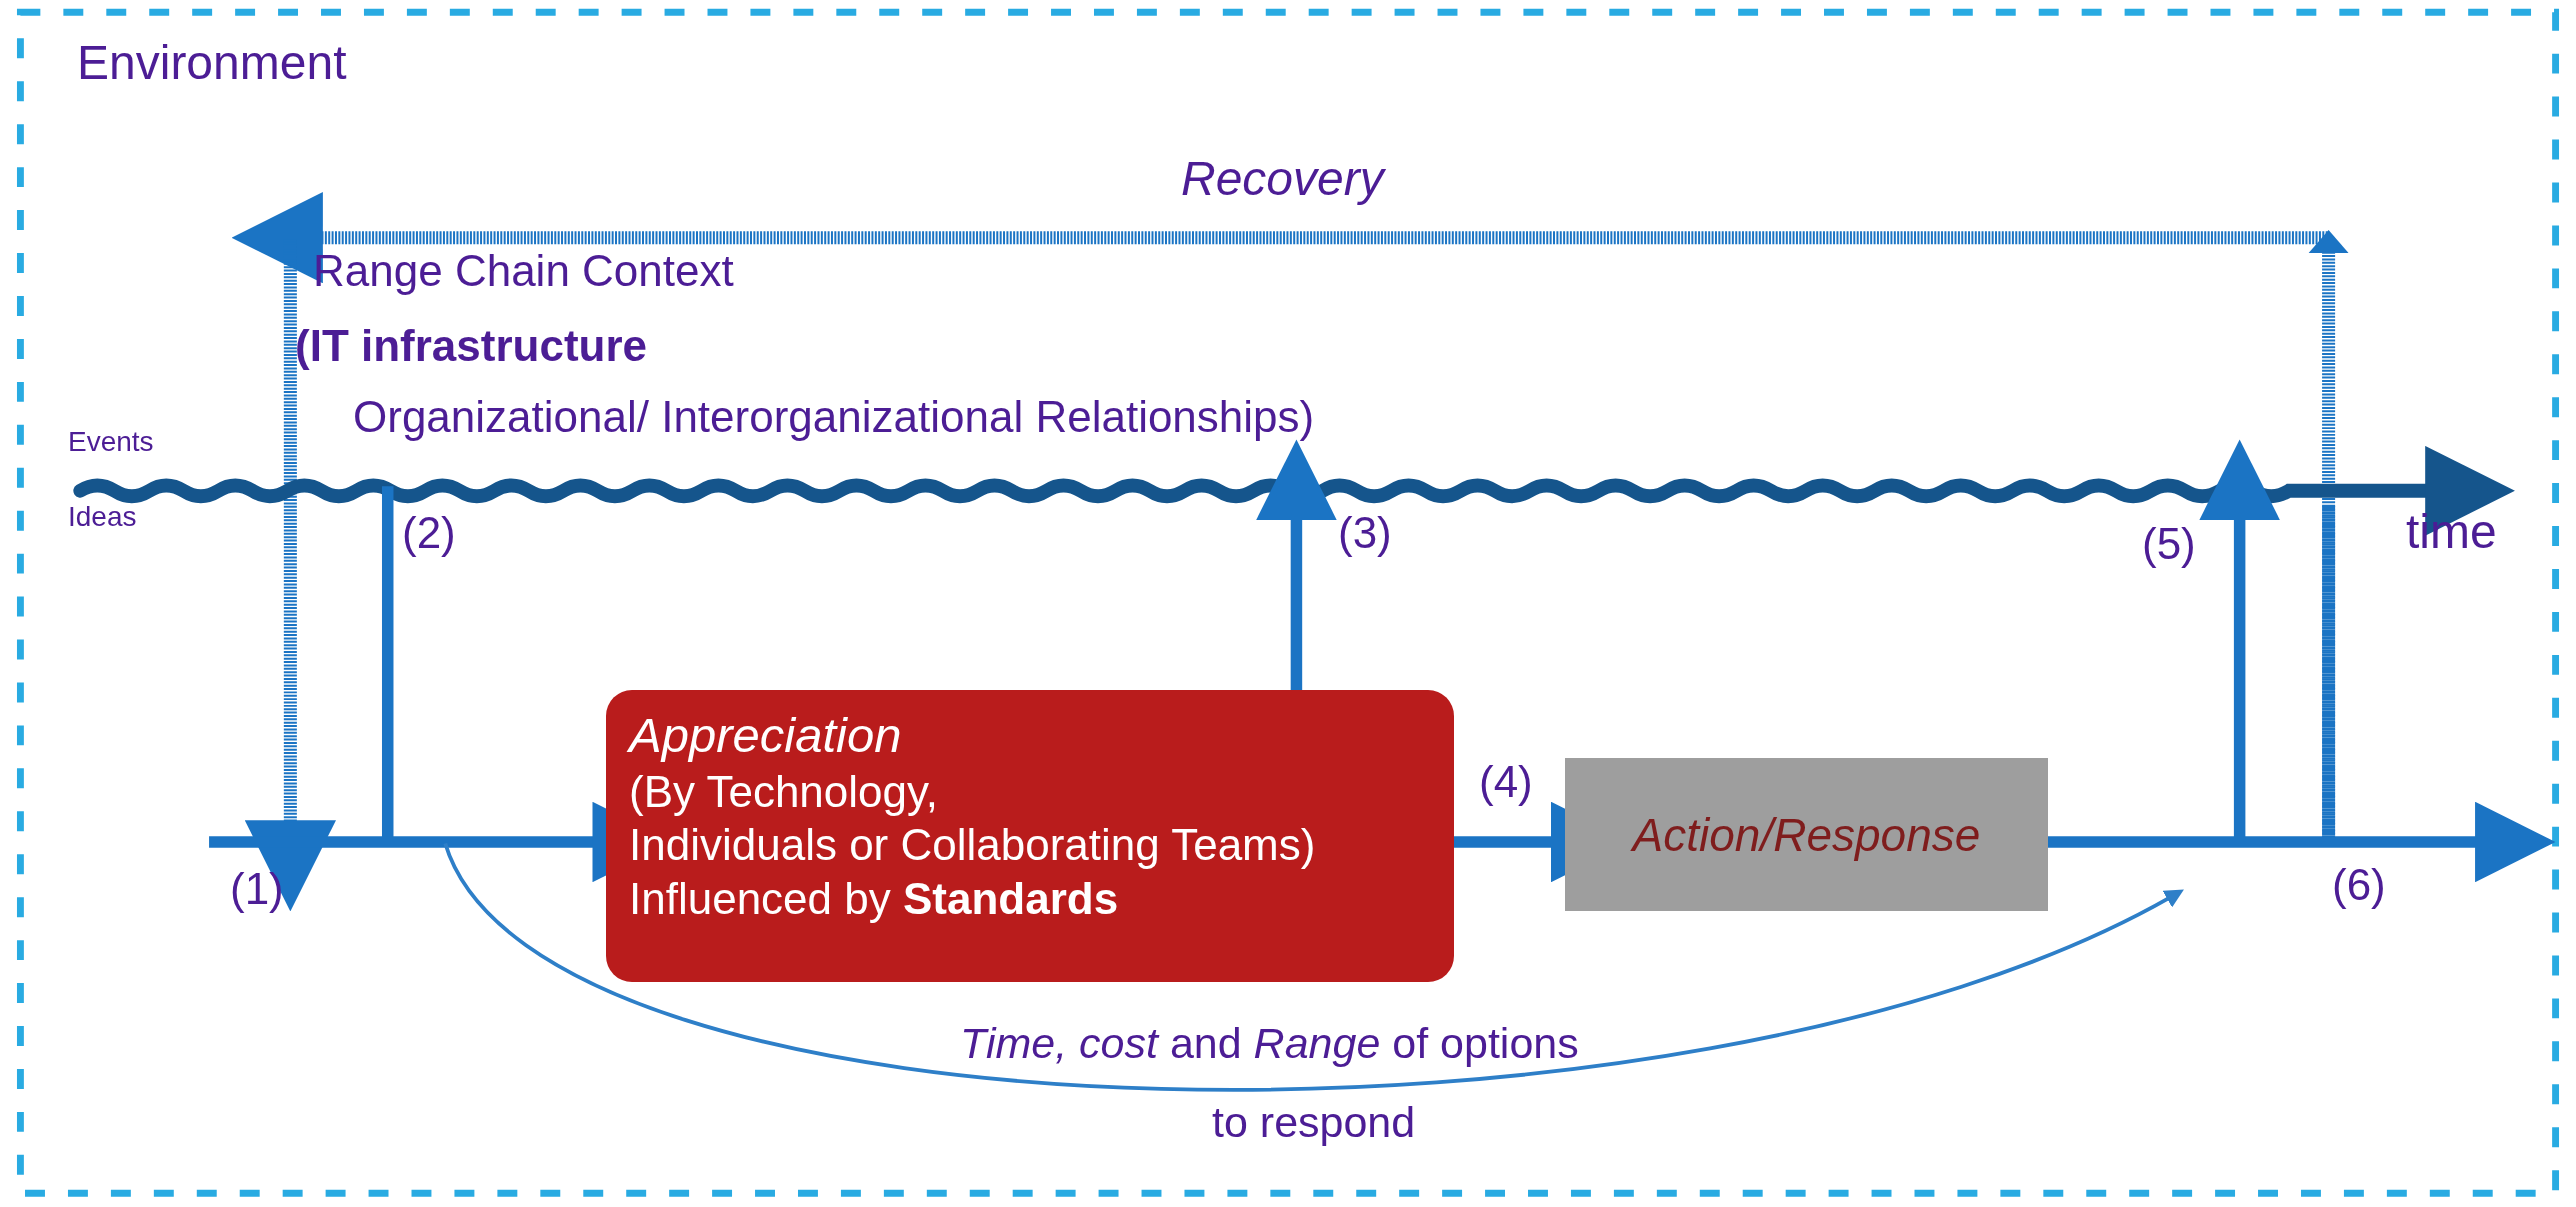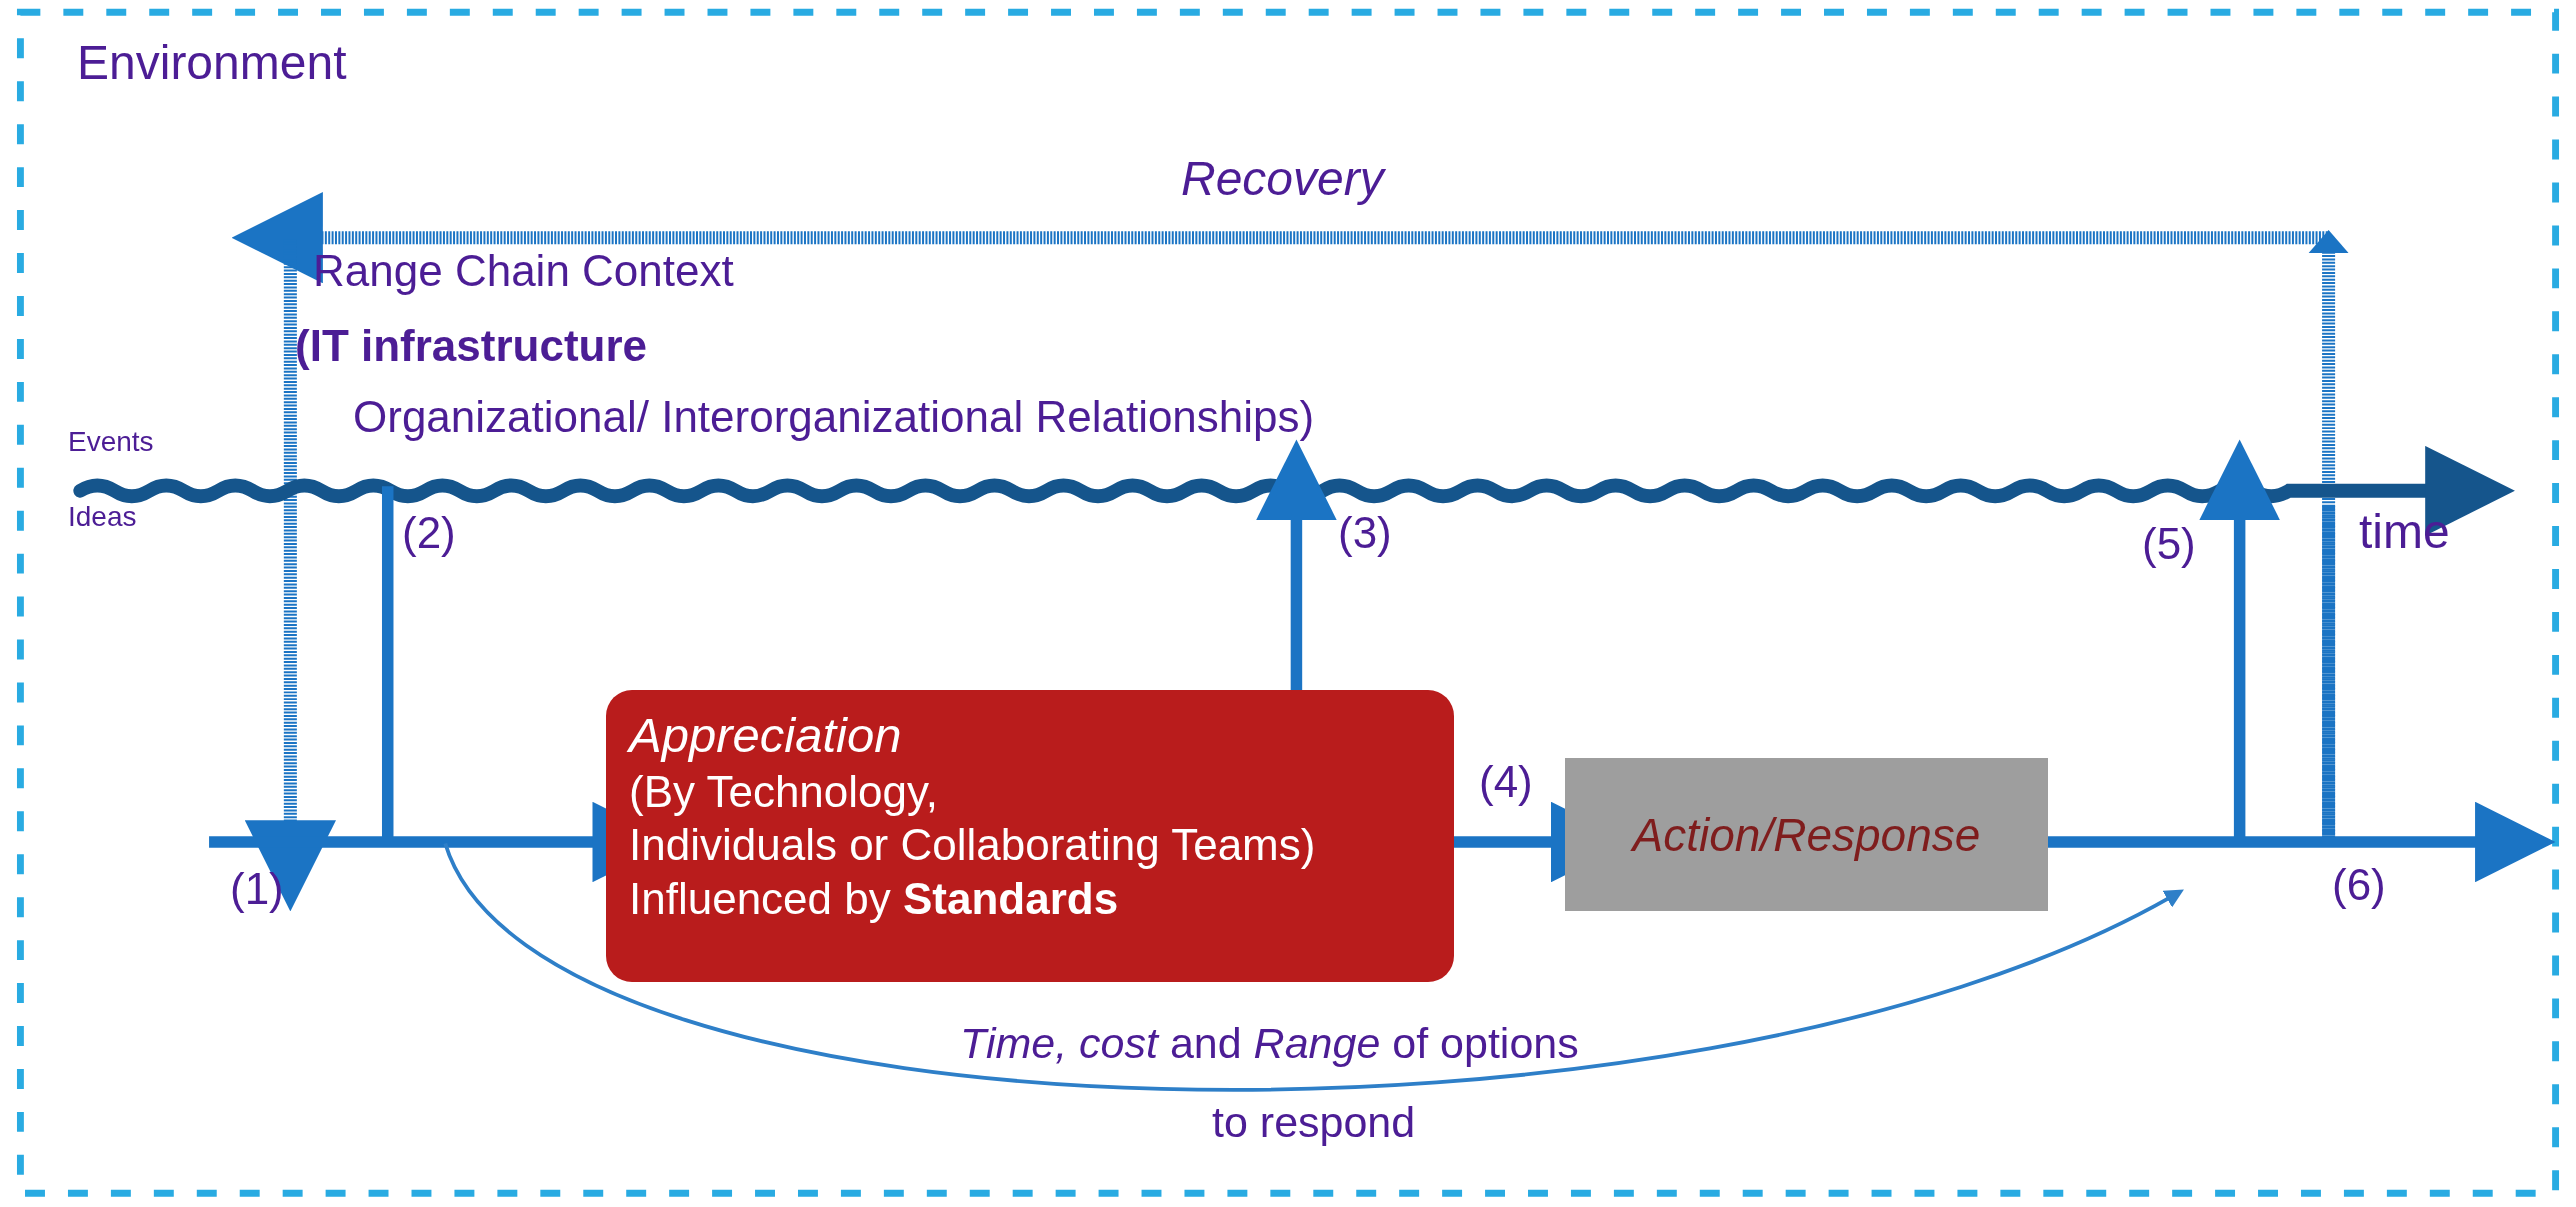--- a/index.html
+++ b/index.html
@@ -11,21 +11,21 @@
     background:#ffffff;
     overflow:hidden;
   }
   #svg-layer{position:absolute;left:0;top:0;width:2576px;height:1207px;}
   .txt{position:absolute;white-space:nowrap;color:#4c1d95;line-height:1.08;}
   .env-label{font-size:48px;}
   .scc{font-size:44px;}
   .axis-label{font-size:28px;}
   .step{font-size:44px;}
   .recovery{font-size:48px;font-style:italic;}
-  .timelabel{font-size:48px;}
+  .timelabel{font-size:48px;margin-left:47px;}
   .curvelabel{font-size:43px;}
   .it-i{font-style:italic;}
   .blue-box{
     position:absolute;
     background:#b91c1c;
     border-radius:26px;
     color:#ffffff;
     box-sizing:border-box;
     padding:17px 23px 14px 23px;
   }

